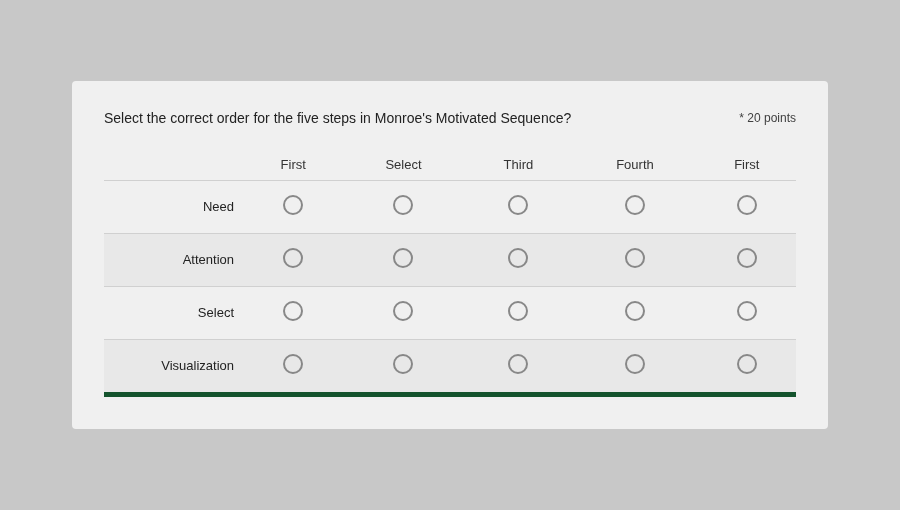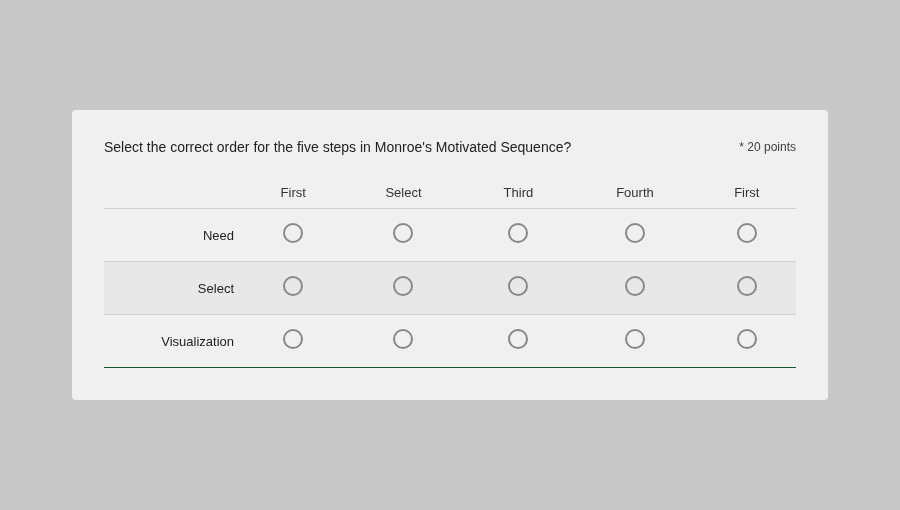--- a/index.html
+++ b/index.html
@@ -60,21 +60,21 @@
     .grid-table thead tr th:first-child {
       text-align: left;
       width: 140px;
     }
 
     .grid-table tbody tr {
       border-top: 1px solid #d0d0d0;
     }
 
     .grid-table tbody tr:last-child {
-      border-bottom: 1px solid #14532d;
+      border-bottom: 5px solid #14532d;
     }
 
     .grid-table tbody tr:nth-child(even) {
       background: #e8e8e8;
     }
 
     .grid-table tbody tr td {
       padding: 14px 10px;
       text-align: center;
       vertical-align: middle;
@@ -120,20 +120,28 @@
     <tbody id="table-body">
     <tr>
           <td>Need</td>
           <td><span class="radio-circle"></span></td>
           <td><span class="radio-circle"></span></td>
           <td><span class="radio-circle"></span></td>
           <td><span class="radio-circle"></span></td>
           <td><span class="radio-circle"></span></td>
         </tr>
         <tr>
+          <td>Attention</td>
+          <td><span class="radio-circle"></span></td>
+          <td><span class="radio-circle"></span></td>
+          <td><span class="radio-circle"></span></td>
+          <td><span class="radio-circle"></span></td>
+          <td><span class="radio-circle"></span></td>
+        </tr>
+        <tr>
           <td>Select</td>
           <td><span class="radio-circle"></span></td>
           <td><span class="radio-circle"></span></td>
           <td><span class="radio-circle"></span></td>
           <td><span class="radio-circle"></span></td>
           <td><span class="radio-circle"></span></td>
         </tr>
         <tr>
           <td>Visualization</td>
           <td><span class="radio-circle"></span></td>

